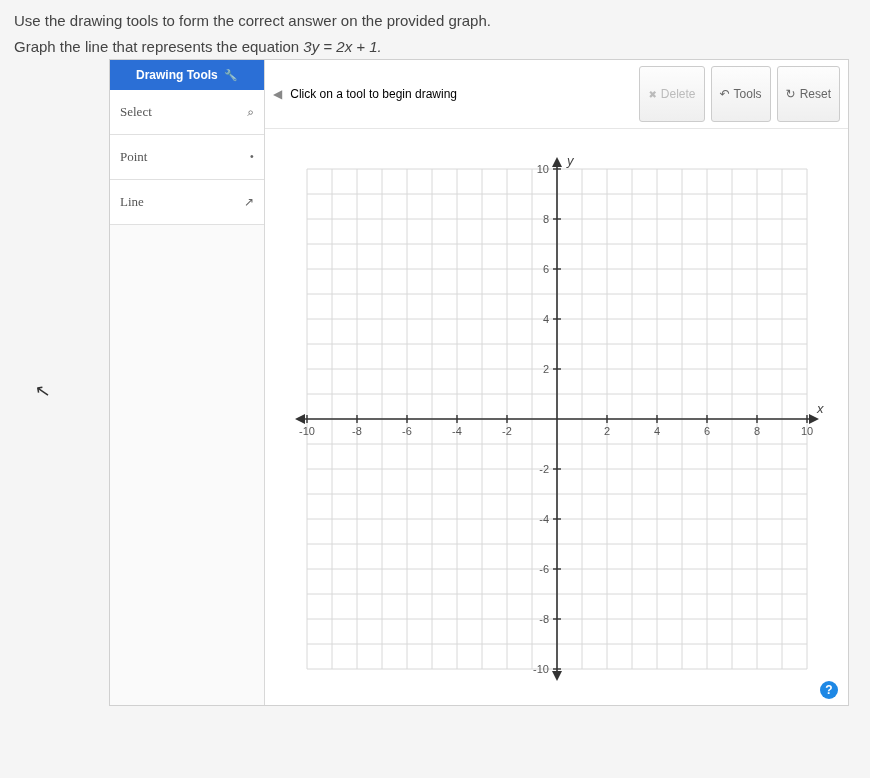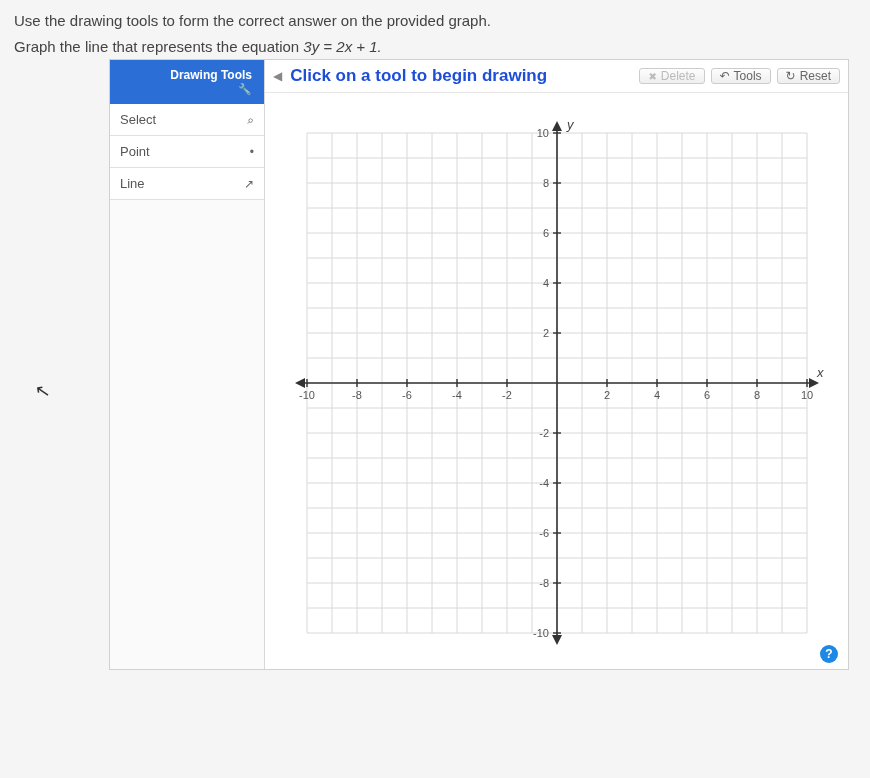--- a/index.html
+++ b/index.html
@@ -27,63 +27,63 @@
     .tools-panel {
       width: 155px;
       border-right: 1px solid #d8d8d8;
       background: #fafafa;
     }
     .tools-header {
       background: #2b6fd6;
       color: #fff;
       font-size: 12px;
       font-weight: bold;
-      padding: 8px 12px;
+      padding: 8px 26px;
       display: flex;
       justify-content: space-between;
       align-items: flex-end;
-      flex-direction: column;
     }
     .wrench-icon::before { content: "\1F527"; font-size: 11px; }
     .tool-row {
       display: flex;
       justify-content: space-between;
       align-items: center;
-      padding: 8px 10px;
+      padding: 14px 10px;
       border-bottom: 1px solid #e0e0e0;
       font-size: 13px;
       color: #555;
       cursor: pointer;
       background: #fff;
+      font-family: Liberation Serif, serif;
     }
     .tool-glyph { font-size: 12px; color: #666; }
     .canvas-area {
       flex: 1;
       position: relative;
       background: #fff;
     }
     .canvas-top {
       display: flex;
       align-items: center;
       padding: 6px 8px;
       gap: 6px;
       border-bottom: 1px solid #e6e6e6;
     }
     .tip-caret { color: #888; font-size: 12px; margin-right: 2px;}
-    .tip-text { flex: 1; font-size: 17px; color: #1d4ed8; font-weight: bold; }
+    .tip-text { flex: 1; font-size: 12px; color: #000000; }
     .action-btn {
       display: inline-flex;
       align-items: center;
       gap: 4px;
       border: 1px solid #ccc;
       border-radius: 3px;
       background: linear-gradient(#fdfdfd,#efefef);
       color: #666;
       font-size: 12px;
-      padding: 0 8px;
+      padding: 20px 8px;
       cursor: pointer;
     }
     .action-btn.disabled { color: #bbb; cursor: default; }
     .undo-icon::before { content: "\21B6"; }
     .reset-icon::before { content: "\21BB"; }
     .delete-icon::before { content: "\2716"; font-size: 10px; }
     .graph-wrap {
       position: relative;
       width: 560px;
       height: 560px;

